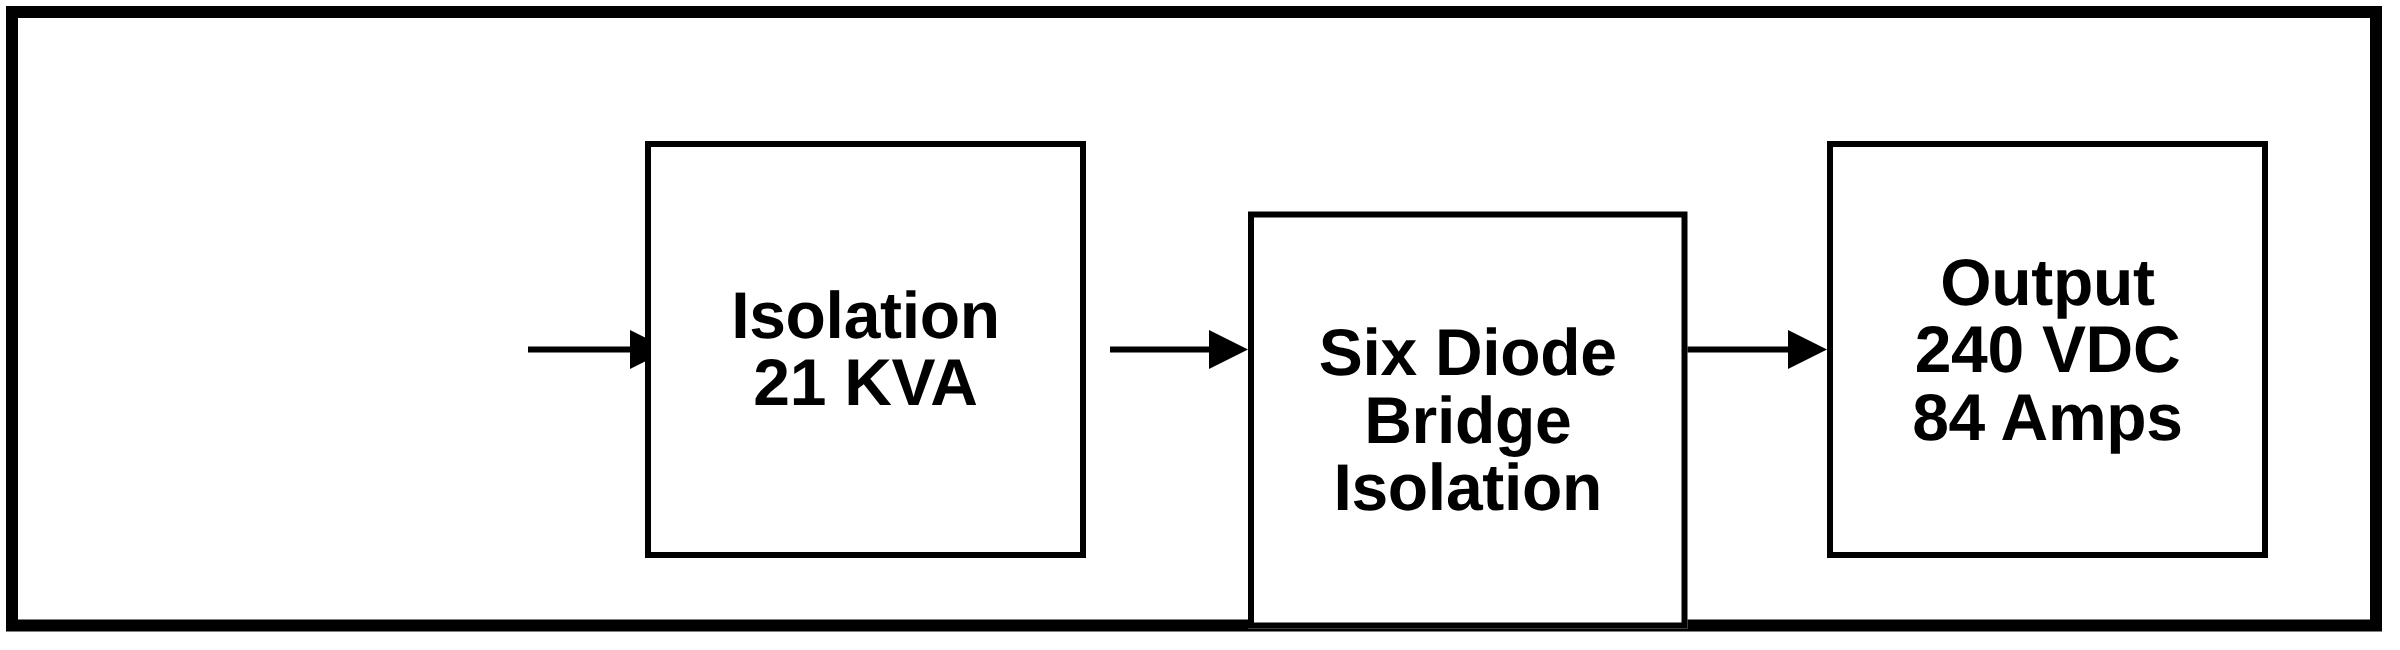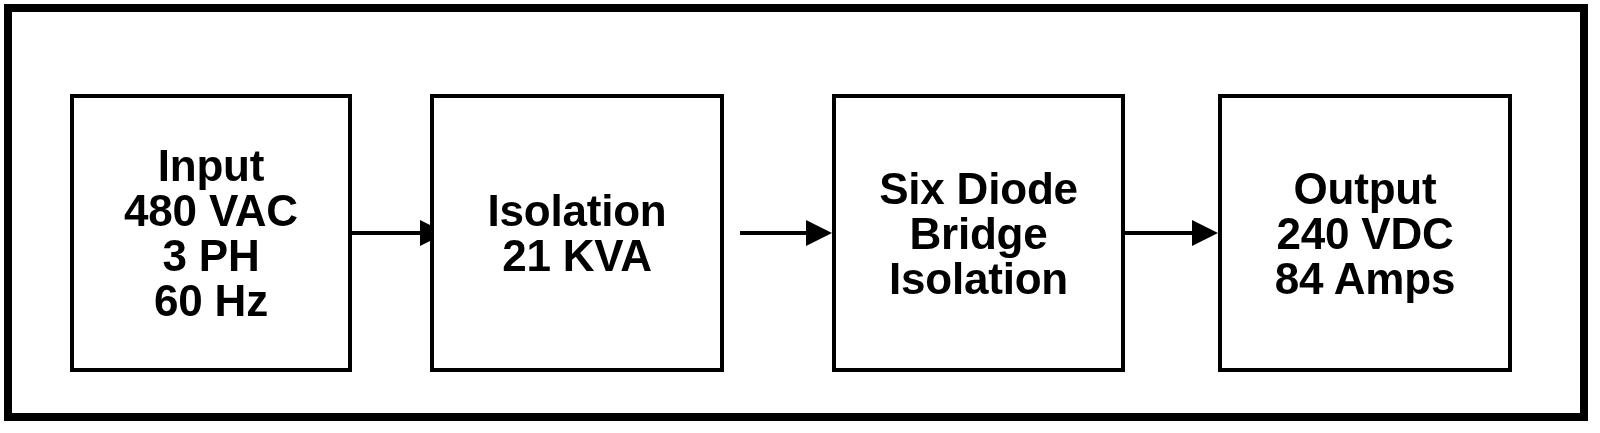--- a/index.html
+++ b/index.html
@@ -45,21 +45,21 @@
     font-size: 44px;
     font-weight: bold;
     line-height: 45px;
     color: #000000;
     white-space: nowrap;
     letter-spacing: -0.2px;
     text-align: center;
   }
   #block-0 { left: 58px;   width: 282px; }
   #block-1 { left: 418px;  width: 294px; }
-  #block-2 { left: 820px;  width: 293px; }
+  #block-2 { left: 820px;  width: 293px; margin-top: 47px; }
   #block-3 { left: 1206px; width: 294px; }
 
   
   .connector {
     position: absolute;
     top: 208px;
     height: 26px;
   }
   .connector .shaft {
     position: absolute;
@@ -84,26 +84,20 @@
   #connector-1 .shaft { width: 66px; }
   #connector-2 { left: 1113px; width: 93px; }
   #connector-2 .shaft { width: 67px; }
 </style>
 </head>
 <body>
 
 <div id="canvas">
   <div id="outer-frame">
 
-    <div class="block" id="block-0">
-      <div class="block-line">Input</div>
-      <div class="block-line">480 VAC</div>
-      <div class="block-line">3 PH</div>
-      <div class="block-line">60 Hz</div>
-    </div>
 
     <div class="connector" id="connector-0">
       <div class="shaft"></div>
       <div class="head"></div>
     </div>
 
     <div class="block" id="block-1">
       <div class="block-line">Isolation</div>
       <div class="block-line">21 KVA</div>
     </div>

